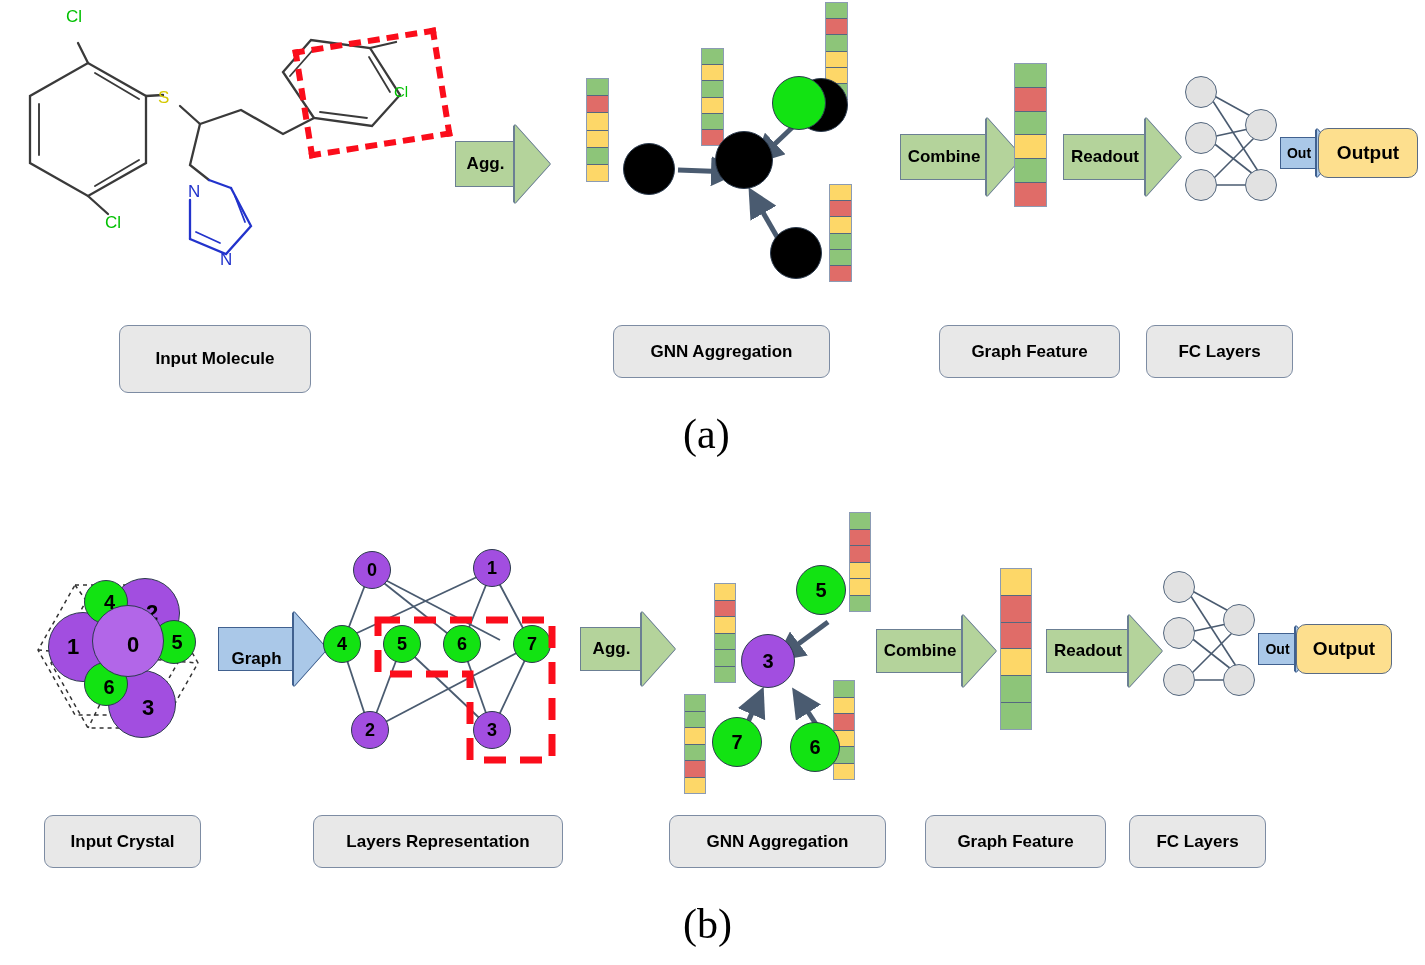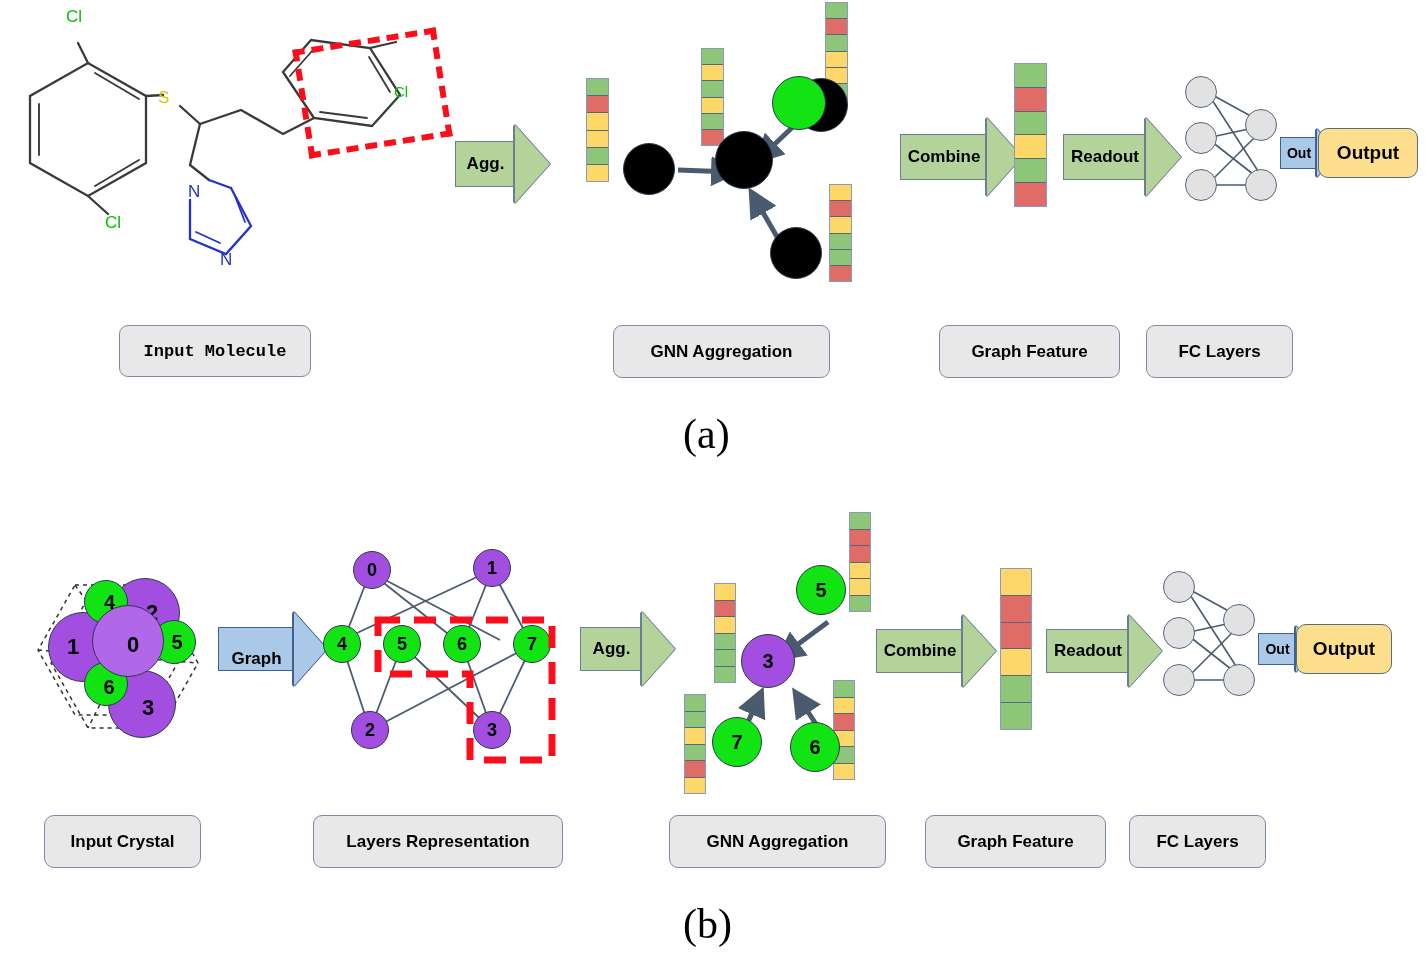--- a/index.html
+++ b/index.html
@@ -200,21 +200,21 @@
   <div class="body" style="width:38px;height:66%;">
     <span class="lbl" style="font-size:14px;">Out</span>
   </div>
   <div class="head" style="border-top-width:24px;border-bottom-width:24px;border-left-width:21px;"></div>
 </div>
 
 <div class="outbox" style="left:1318px;top:128px;width:100px;height:50px;">
   <span style="font-size:19px;">Output</span>
 </div>
 
-<div class="pill" style="left:119px;top:325px;width:192px;height:52px;font-family:Liberation Mono, monospace;">
+<div class="pill" style="left:119px;top:325px;width:192px;height:68px;">
   <span style="font-size:17px;">Input Molecule</span>
 </div>
 <div class="pill" style="left:613px;top:325px;width:217px;height:53px;">
   <span style="font-size:17px;">GNN Aggregation</span>
 </div>
 <div class="pill" style="left:939px;top:325px;width:181px;height:53px;">
   <span style="font-size:17px;">Graph Feature</span>
 </div>
 <div class="pill" style="left:1146px;top:325px;width:147px;height:53px;">
   <span style="font-size:17px;">FC Layers</span>
@@ -413,21 +413,21 @@
   <div class="body" style="width:38px;height:68%;">
     <span class="lbl" style="font-size:14px;">Out</span>
   </div>
   <div class="head" style="border-top-width:23px;border-bottom-width:23px;border-left-width:20px;"></div>
 </div>
 
 <div class="outbox" style="left:1296px;top:624px;width:96px;height:50px;">
   <span style="font-size:19px;">Output</span>
 </div>
 
-<div class="pill" style="left:44px;top:815px;width:157px;height:53px;border-radius:10px;">
+<div class="pill" style="left:44px;top:815px;width:157px;height:53px;">
   <span style="font-size:17px;">Input Crystal</span>
 </div>
 <div class="pill" style="left:313px;top:815px;width:250px;height:53px;">
   <span style="font-size:17px;">Layers Representation</span>
 </div>
 <div class="pill" style="left:669px;top:815px;width:217px;height:53px;">
   <span style="font-size:17px;">GNN Aggregation</span>
 </div>
 <div class="pill" style="left:925px;top:815px;width:181px;height:53px;">
   <span style="font-size:17px;">Graph Feature</span>

